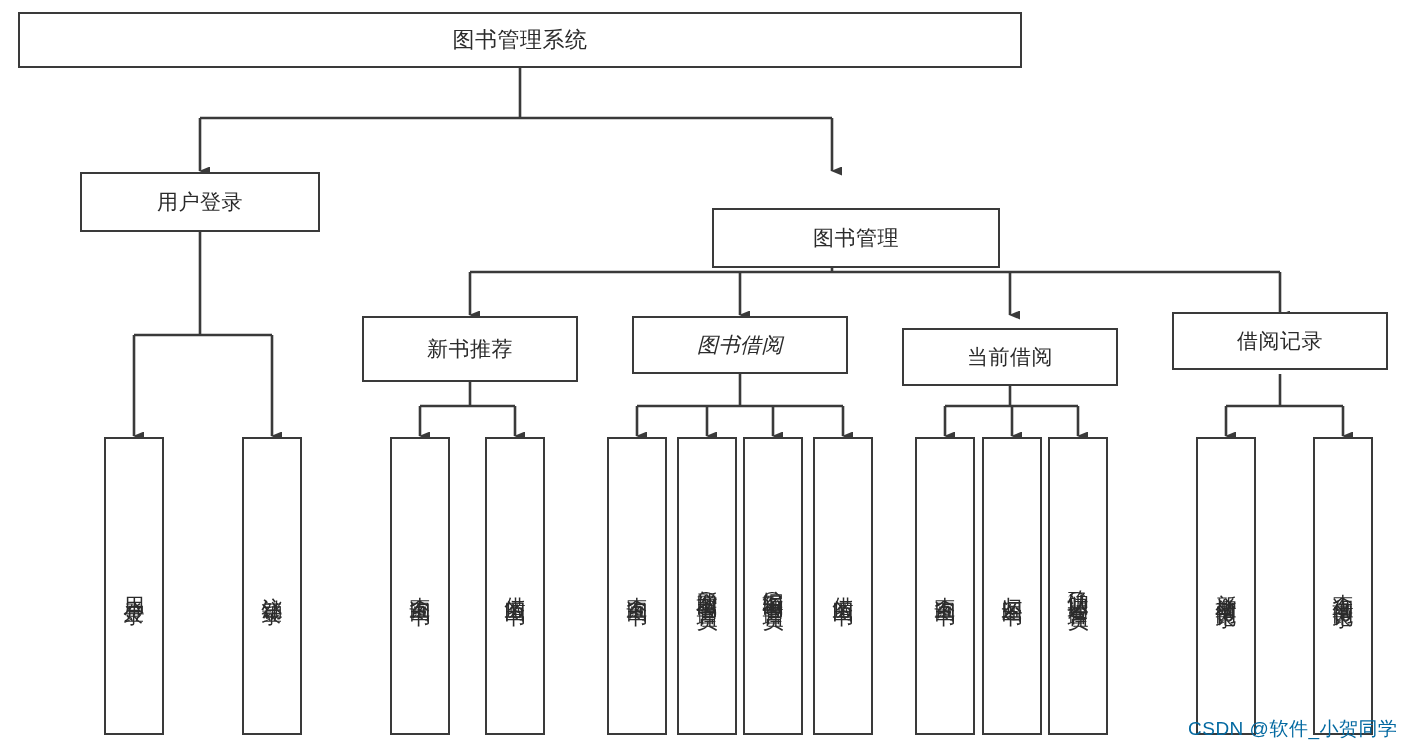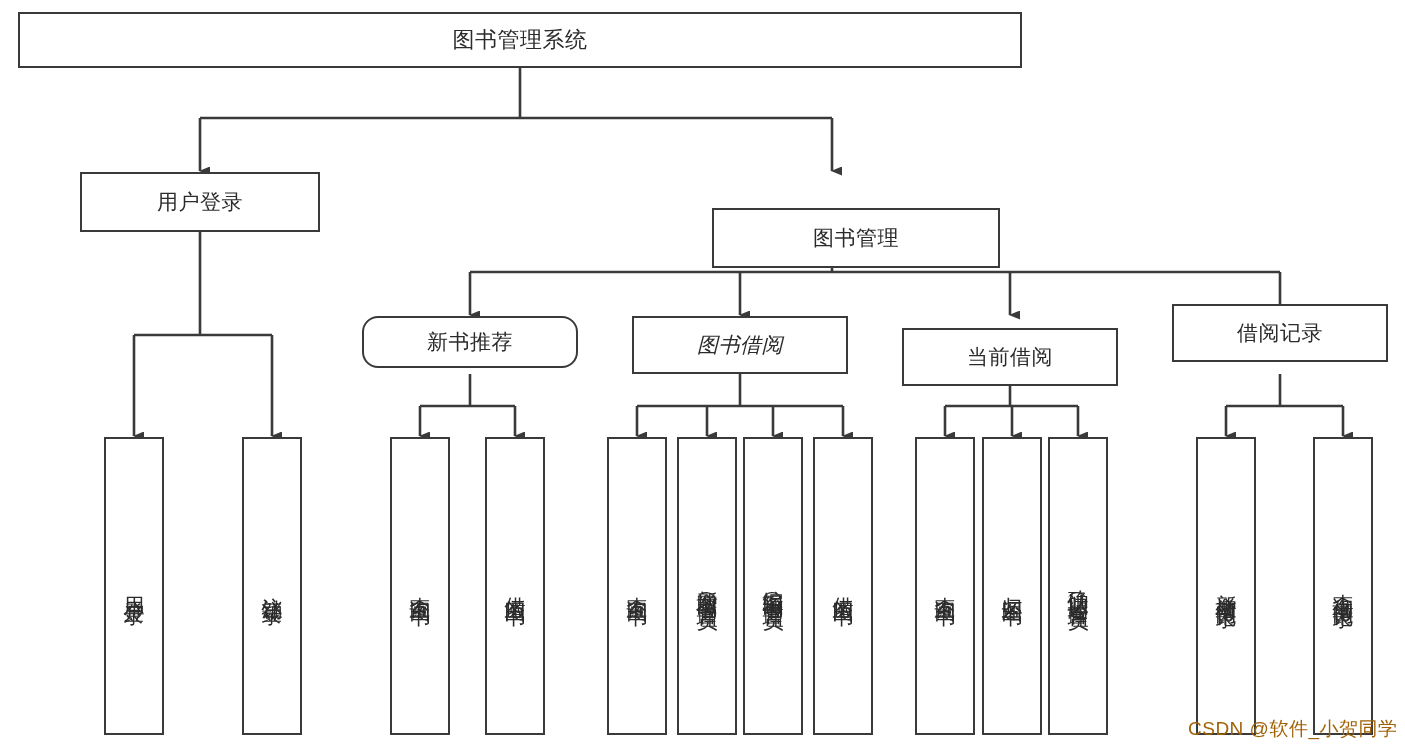--- a/index.html
+++ b/index.html
@@ -47,21 +47,21 @@
   .node.vertical .label {
     writing-mode: vertical-rl;
     text-orientation: upright;
     letter-spacing: 3px;
     font-size: 21px;
     white-space: nowrap;
   }
   .node.root .label { font-size: 22px; }
   .watermark {
     position: absolute;
-    color: #a16207;
+    color: #0369a1;
     font-size: 19px;
     white-space: nowrap;
     letter-spacing: 0.5px;
     pointer-events: none;
   }
 </style>
 </head>
 <body>
 
 <div id="diagram-root">
@@ -110,30 +110,30 @@
   <div id="node-layer">
       <div class="node root" style="left: 18px; top: 12px; width: 1004px; height: 56px;">
         <span class="label">图书管理系统</span>
       </div>
       <div class="node" style="left: 80px; top: 172px; width: 240px; height: 60px;">
         <span class="label">用户登录</span>
       </div>
       <div class="node" style="left: 712px; top: 172px; width: 288px; height: 60px; margin-top: 36px;">
         <span class="label">图书管理</span>
       </div>
-      <div class="node" style="left: 362px; top: 316px; width: 216px; height: 52px; border-radius: 16px;">
+      <div class="node" style="left: 362px; top: 316px; width: 216px; height: 66px;">
         <span class="label">新书推荐</span>
       </div>
       <div class="node" style="left: 632px; top: 316px; width: 216px; height: 58px; font-style: italic;">
         <span class="label">图书借阅</span>
       </div>
       <div class="node" style="left: 902px; top: 328px; width: 216px; height: 58px;">
         <span class="label">当前借阅</span>
       </div>
-      <div class="node" style="left: 1172px; top: 304px; width: 216px; height: 58px;">
+      <div class="node" style="left: 1172px; top: 312px; width: 216px; height: 58px;">
         <span class="label">借阅记录</span>
       </div>
       <div class="node vertical" style="left: 104px; top: 437px; width: 60px; height: 298px;">
         <span class="label">用户登录</span>
       </div>
       <div class="node vertical" style="left: 242px; top: 437px; width: 60px; height: 298px;">
         <span class="label">注销登录</span>
       </div>
       <div class="node vertical" style="left: 390px; top: 437px; width: 60px; height: 298px;">
         <span class="label">查询图书</span>

